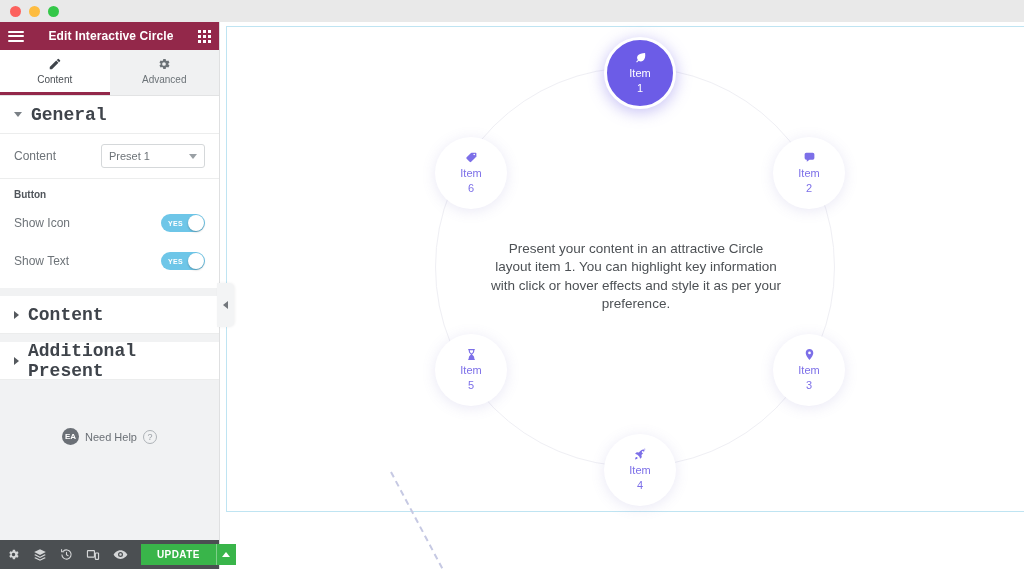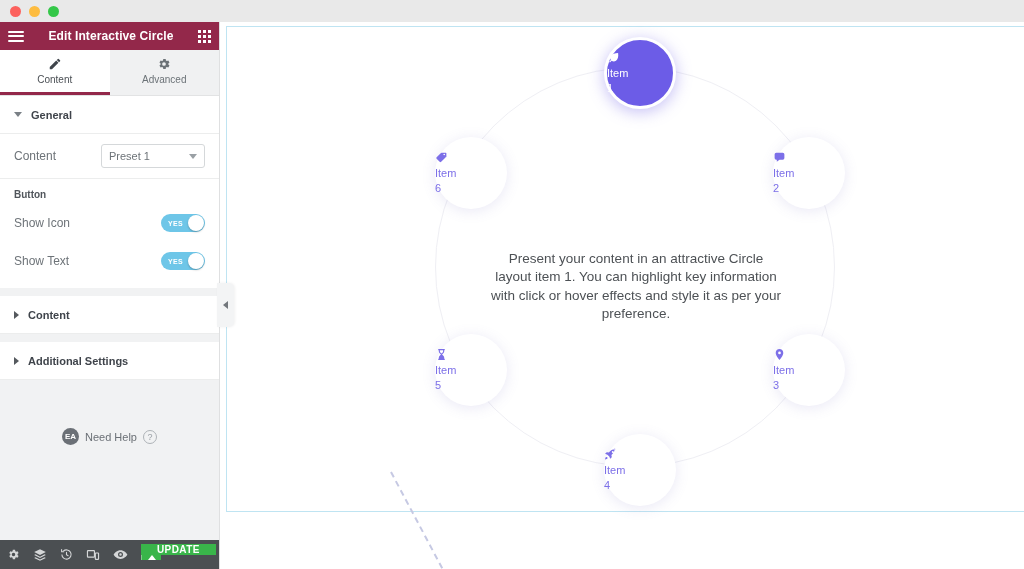--- a/index.html
+++ b/index.html
@@ -43,21 +43,21 @@
          justify-content: center; gap: 3px; cursor: pointer;
          font-size: 10px; color: #6b7277; background: #f0f1f2;
          border-bottom: 3px solid transparent; }
   .tab.active { background: #ffffff; color: #4a4f54; border-bottom-color: #93284a; }
   .tab svg { display: block; }
 
   .section-head {
     background: #ffffff; height: 38px; display: flex; align-items: center;
     padding: 0 14px; gap: 9px; border-bottom: 1px solid #eceded; cursor: pointer;
   }
-  .section-head .label { font-size: 11px; font-weight: 700; color: #3f444b; }
+  .section-head .label { font-size: 18px; font-weight: 700; color: #3f444b; font-family: Liberation Mono, monospace; }
   .caret { width: 0; height: 0; }
   .caret.down { border-left: 4px solid transparent; border-right: 4px solid transparent;
                 border-top: 5px solid #7a8086; }
   .caret.right { border-top: 4px solid transparent; border-bottom: 4px solid transparent;
                  border-left: 5px solid #55595e; }
 
   .panel-body { background: #ffffff; }
   .ctrl-row { display: flex; align-items: center; justify-content: space-between;
               padding: 10px 14px; }
   .ctrl-label { font-size: 12px; color: #6d7378; }
@@ -90,21 +90,21 @@
   .need-help-text { font-size: 11px; color: #6b7076; }
   .qmark { width: 14px; height: 14px; border-radius: 50%; border: 1px solid #aeb3b7;
            color: #9097 9c; font-size: 9px; display: flex; align-items: center;
            justify-content: center; color: #9aa0a5; }
 
   .panel-spacer { flex: 1 1 auto; background: #f1f2f3; }
 
   .bottom-bar { height: 29px; background: #4b4f52; display: flex; align-items: center;
                 padding: 0 7px; gap: 13px; flex: 0 0 auto; }
   .bb-icon { cursor: pointer; display: flex; align-items: center; }
-  .update-btn { margin-left: auto; display: flex; height: 21px; flex-direction: column; }
+  .update-btn { margin-left: auto; display: flex; height: 21px; }
   .update-main { background: #39b54a; color: #ffffff; font-size: 10px; font-weight: 700;
                  letter-spacing: .4px; display: flex; align-items: center;
                  padding: 0 16px; cursor: pointer; }
   .update-arrow { background: #39b54a; width: 20px; display: flex; align-items: center;
                   justify-content: center; cursor: pointer;
                   border-left: 1px solid rgba(255,255,255,.35); }
   .up-caret { width: 0; height: 0; border-left: 4px solid transparent;
               border-right: 4px solid transparent; border-bottom: 5px solid #ffffff; }
 
   
@@ -131,27 +131,27 @@
     border-left: 2px dashed #c6c9e3; transform: rotate(-28deg); transform-origin: top center;
   }
 
   
   .circle-wrap { position: absolute; left: 215px; top: 15px; width: 410px; height: 460px; }
   .ring {
     position: absolute; left: 0; top: 30px; width: 400px; height: 400px;
     border-radius: 50%; border: 1px solid #efeff4;
   }
   .center-text {
-    position: absolute; left: 55px; top: 213px; width: 292px;
+    position: absolute; left: 55px; top: 203px; width: 292px;
     text-align: center; font-size: 13.5px; line-height: 1.37; color: #4d5155;
   }
   .node {
     position: absolute; width: 72px; height: 72px; border-radius: 50%;
     background: #ffffff; display: flex; flex-direction: column;
-    justify-content: center; gap: 1px; cursor: pointer;
+    align-items: center; justify-content: center; gap: 1px; cursor: pointer;
     box-shadow: 0 2px 14px rgba(120,110,190,.16);
   }
   .node .nlabel { font-size: 11px; color: #7c6fe8; line-height: 1.3; }
   .node .nicon { color: #7c6fe8; display: flex; margin-bottom: 1px; }
   .node.active { background: #6c5ce7; box-shadow: 0 3px 16px rgba(108,92,231,.4);
                  border: 3px solid #ffffff; }
   .node.active .nlabel { color: #ffffff; }
   .node.active .nicon { color: #ffffff; }
   .n1 { left: 169px; top: 0px; }
   .n2 { left: 338px; top: 100px; }
@@ -321,21 +321,21 @@
 
     <div class="section-head">
       <span class="caret right"></span>
       <span class="label">Content</span>
     </div>
 
     <div class="section-sep"></div>
 
     <div class="section-head">
       <span class="caret right"></span>
-      <span class="label">Additional Settings</span>
+      <span class="label">Additional Present</span>
     </div>
 
     <div class="panel-spacer">
       <div class="need-help">
         <span class="ea-badge">EA</span>
         <span class="need-help-text">Need Help</span>
         <span class="qmark">?</span>
       </div>
     </div>
 

